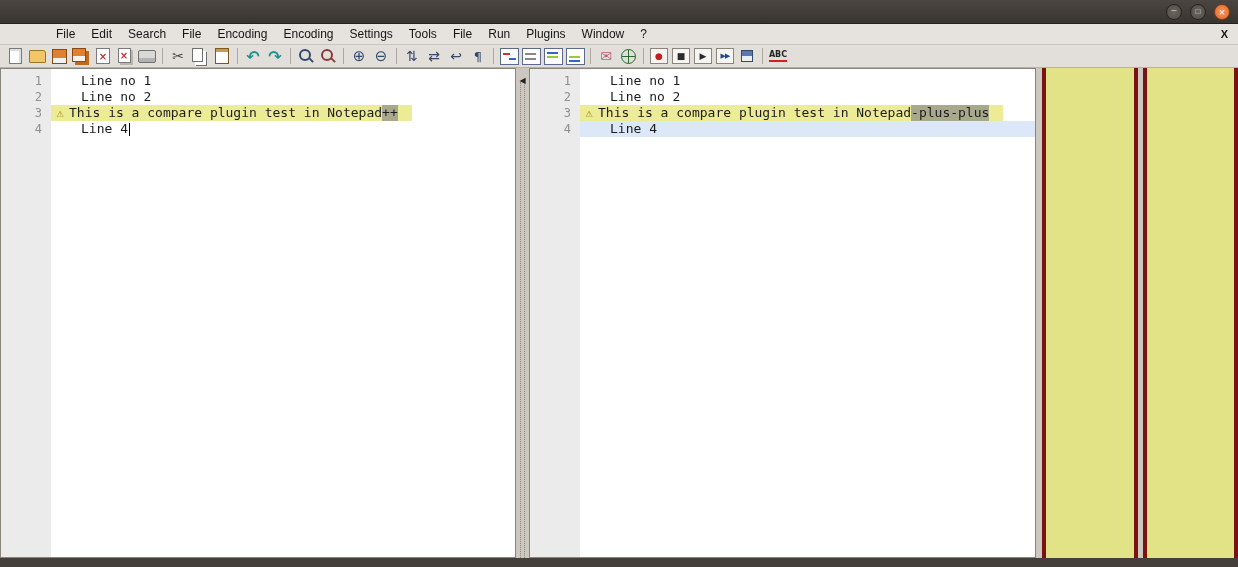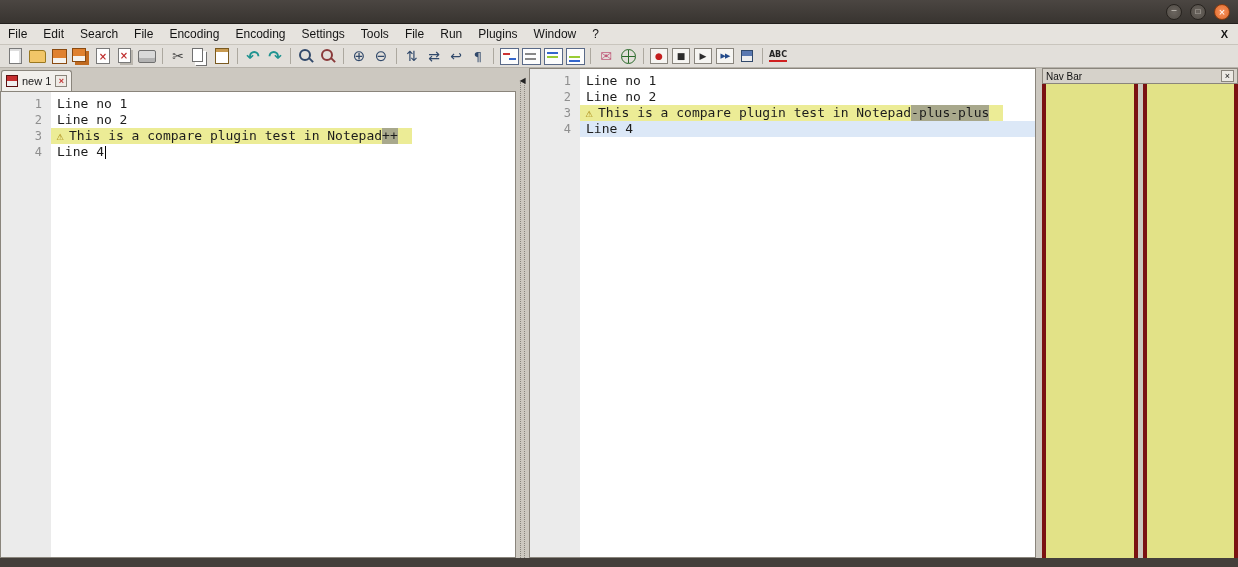--- a/index.html
+++ b/index.html
@@ -17,21 +17,21 @@
           display:flex; align-items:center; justify-content:center;
           font-size:9px; color:#ddd8d0; background:radial-gradient(#6c6660,#504b45);
           border:1px solid #27231f; cursor:default; }
   .wbtn-min::before { content:"–"; margin-top:-3px; }
   .wbtn-max::before { content:"□"; font-size:8px; }
   .wbtn-close { background:radial-gradient(#f8935e,#e06b2c); border-color:#8a3c10; color:#fff; }
   .wbtn-close::before { content:"×"; font-size:11px; }
 
   
   .menubar { height:21px; background:#e6e3de; border-bottom:1px solid #c9c5bd;
-             display:flex; align-items:center; font-size:12px; color:#141414; }
+             display:flex; align-items:center; font-size:12px; color:#141414;padding-left:48px; }
   .menu-item { padding:2px 8px; cursor:default; }
   .menu-x { margin-left:auto; padding:0 10px; font-size:11px; font-weight:bold; cursor:default; }
 
   
   .toolbar { height:23px; background:#e2dfda; border-bottom:1px solid #b6b2aa;
              display:flex; align-items:center; padding:0 4px; }
   .tb { position:relative; width:22px; height:21px; display:inline-flex;
         align-items:center; justify-content:center; cursor:default;
         font-family:"DejaVu Sans", sans-serif; font-size:13px; color:#333; }
   .tbsep { width:1px; height:16px; background:#aca89f; margin:0 4px; }
@@ -117,21 +117,21 @@
               font-size:9px; font-weight:bold; color:#c03030; cursor:pointer; }
   .tabclose::before { content:"×"; }
 
   .editor { flex:1; border:1px solid #8a857c; background:linear-gradient(90deg,#ebebeb 50px,#ffffff 50px);
             padding-top:4px; overflow:hidden; position:relative; }
   .ed-row { display:flex; height:16px; line-height:16px;
             font-family:"DejaVu Sans Mono", monospace; font-size:13px; color:#1c1c1c; }
   .lnum { flex:0 0 50px; width:50px; text-align:right; padding-right:9px;
           color:#8f8f8f; font-size:12px; }
   .lbody { flex:1; display:flex; align-items:center; }
-  .ltext { padding-left:6px; white-space:pre; }
+  .ltext { padding-left:30px; white-space:pre; }
   .nopad { padding-left:0; }
   .chg-wrap { display:inline-flex; align-items:center; background:#ecec96; height:16px; padding-right:14px; }
   .warn { width:18px; text-align:center; font-size:12px; line-height:14px; color:#a07c00; }
   .warn::before { content:"⚠"; }
   .diff { background:#a8a88c; }
   .caret { display:inline-block; width:1px; height:13px; background:#000; margin-left:1px; }
   .caretline .lbody { background:#dce8f7; }
 
   
   .splitter { width:13px; position:relative; display:flex; justify-content:center; gap:3px;
@@ -222,27 +222,20 @@
   <span class="tb macroframe" data-name="play-macro-icon"></span>
   <span class="tb macroframe" data-name="run-macro-multiple-icon"></span>
   <span class="tb" data-name="save-macro-icon"></span>
   <span class="tbsep" data-name="toolbar-separator"></span>
   <span class="tb" data-name="spell-check-icon"></span>
 </div>
 
 <div class="main" data-name="main-area">
 
   <div class="pane pane-left" data-name="left-pane">
-    <div class="tabbar" data-name="left-tabbar">
-      <div class="tab" data-name="tab-new-1">
-        <span class="tabfloppy" data-name="modified-file-icon"></span>
-        <span class="tablabel" data-name="tab-label">new 1</span>
-        <span class="tabclose" data-name="tab-close-icon"></span>
-      </div>
-    </div>
     <div class="editor" data-name="left-editor">
       <div class="ed-row" data-name="editor-line">
         <span class="lnum" data-name="line-number">1</span>
         <span class="lbody">
             <span class="ltext" data-name="line-text">Line no 1</span>
           </span>
       </div>
       <div class="ed-row" data-name="editor-line">
         <span class="lnum" data-name="line-number">2</span>
         <span class="lbody">
@@ -304,24 +297,20 @@
         <span class="lbody">
             <span class="ltext" data-name="line-text">Line 4</span>
           </span>
       </div>
     </div>
   </div>
 
   <div class="gap" data-name="pane-navbar-gap"></div>
 
   <div class="navpanel" data-name="navbar-panel">
-    <div class="navtitle" data-name="navbar-titlebar">
-      <span data-name="navbar-title">Nav Bar</span>
-      <span class="navclose" data-name="navbar-close-icon"></span>
-    </div>
     <div class="navcontent" data-name="navbar-map">
       <div class="navcol" data-name="navbar-left-column"></div>
       <div class="navcol" data-name="navbar-right-column"></div>
     </div>
   </div>
 
 </div>
 
 <div class="bottom-strip" data-name="window-bottom-edge"></div>
 

